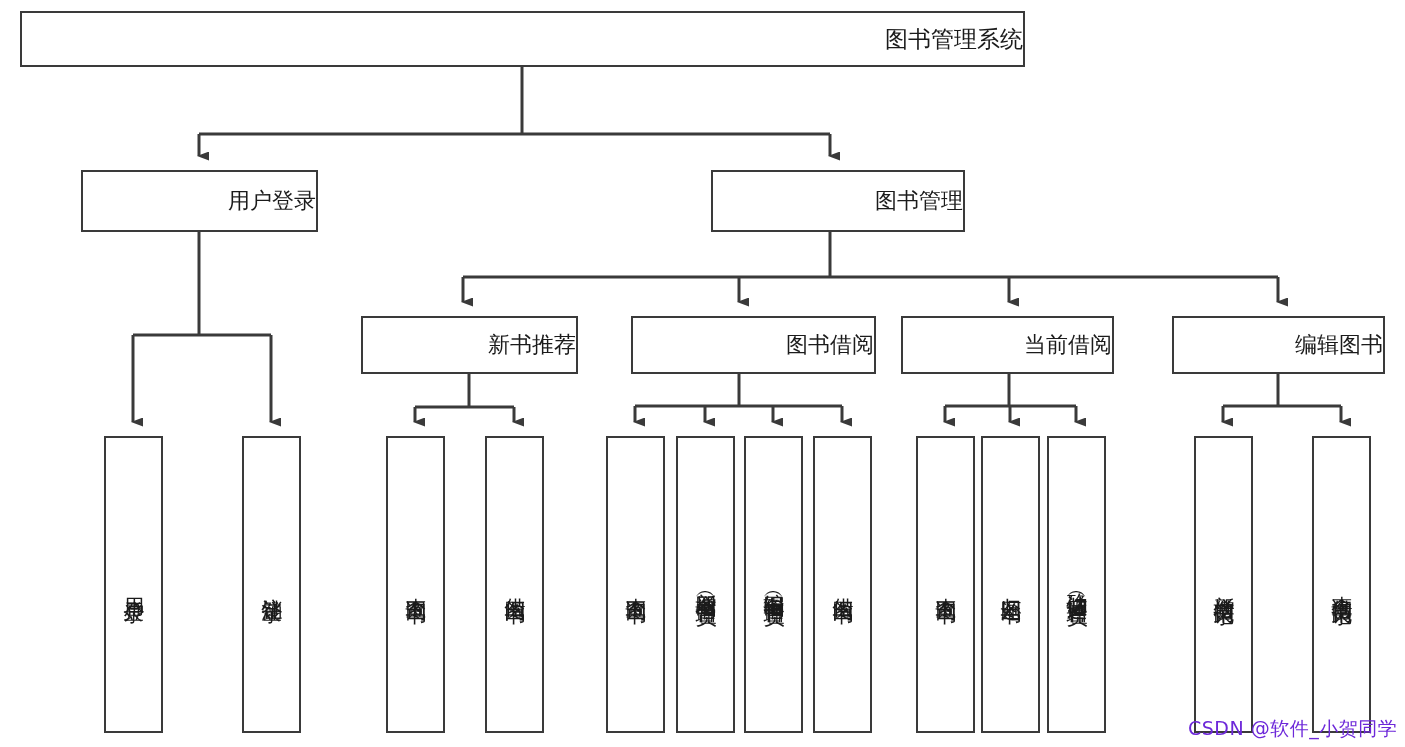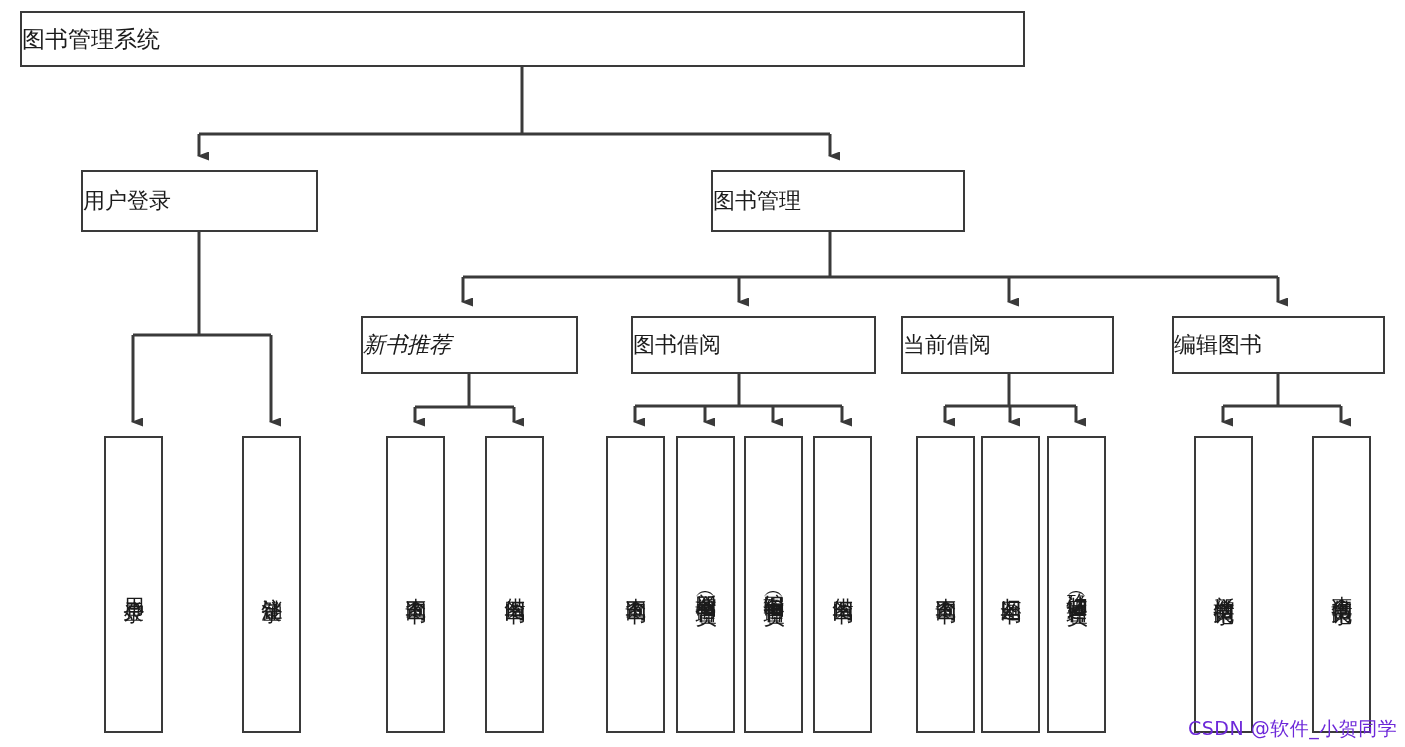--- a/index.html
+++ b/index.html
@@ -26,21 +26,21 @@
     height: 747px;
     pointer-events: none;
   }
   .node {
     position: absolute;
     box-sizing: border-box;
     background: #ffffff;
     border: 2px solid #3a3a3a;
     display: flex;
     align-items: center;
-    justify-content: flex-start;
+    justify-content: flex-end;
     color: #1b1b1b;
     line-height: 1.15;
     text-align: center;
   }
   .node.h {
     font-size: 22px;
   }
   .node.root {
     font-size: 23px;
   }
@@ -127,21 +127,21 @@
     <span>图书管理系统</span>
   </div>
 
   <div class="node h" style="left:81px;top:170px;width:237px;height:62px;">
     <span>用户登录</span>
   </div>
   <div class="node h" style="left:711px;top:170px;width:254px;height:62px;">
     <span>图书管理</span>
   </div>
 
-  <div class="node h" style="left:361px;top:316px;width:217px;height:58px;font-style:italic;">
+  <div class="node h" style="left:361px;top:316px;width:217px;height:58px;">
     <span>新书推荐</span>
   </div>
   <div class="node h" style="left:631px;top:316px;width:245px;height:58px;">
     <span>图书借阅</span>
   </div>
   <div class="node h" style="left:901px;top:316px;width:213px;height:58px;">
     <span>当前借阅</span>
   </div>
   <div class="node h" style="left:1172px;top:316px;width:213px;height:58px;">
     <span>编辑图书</span>

